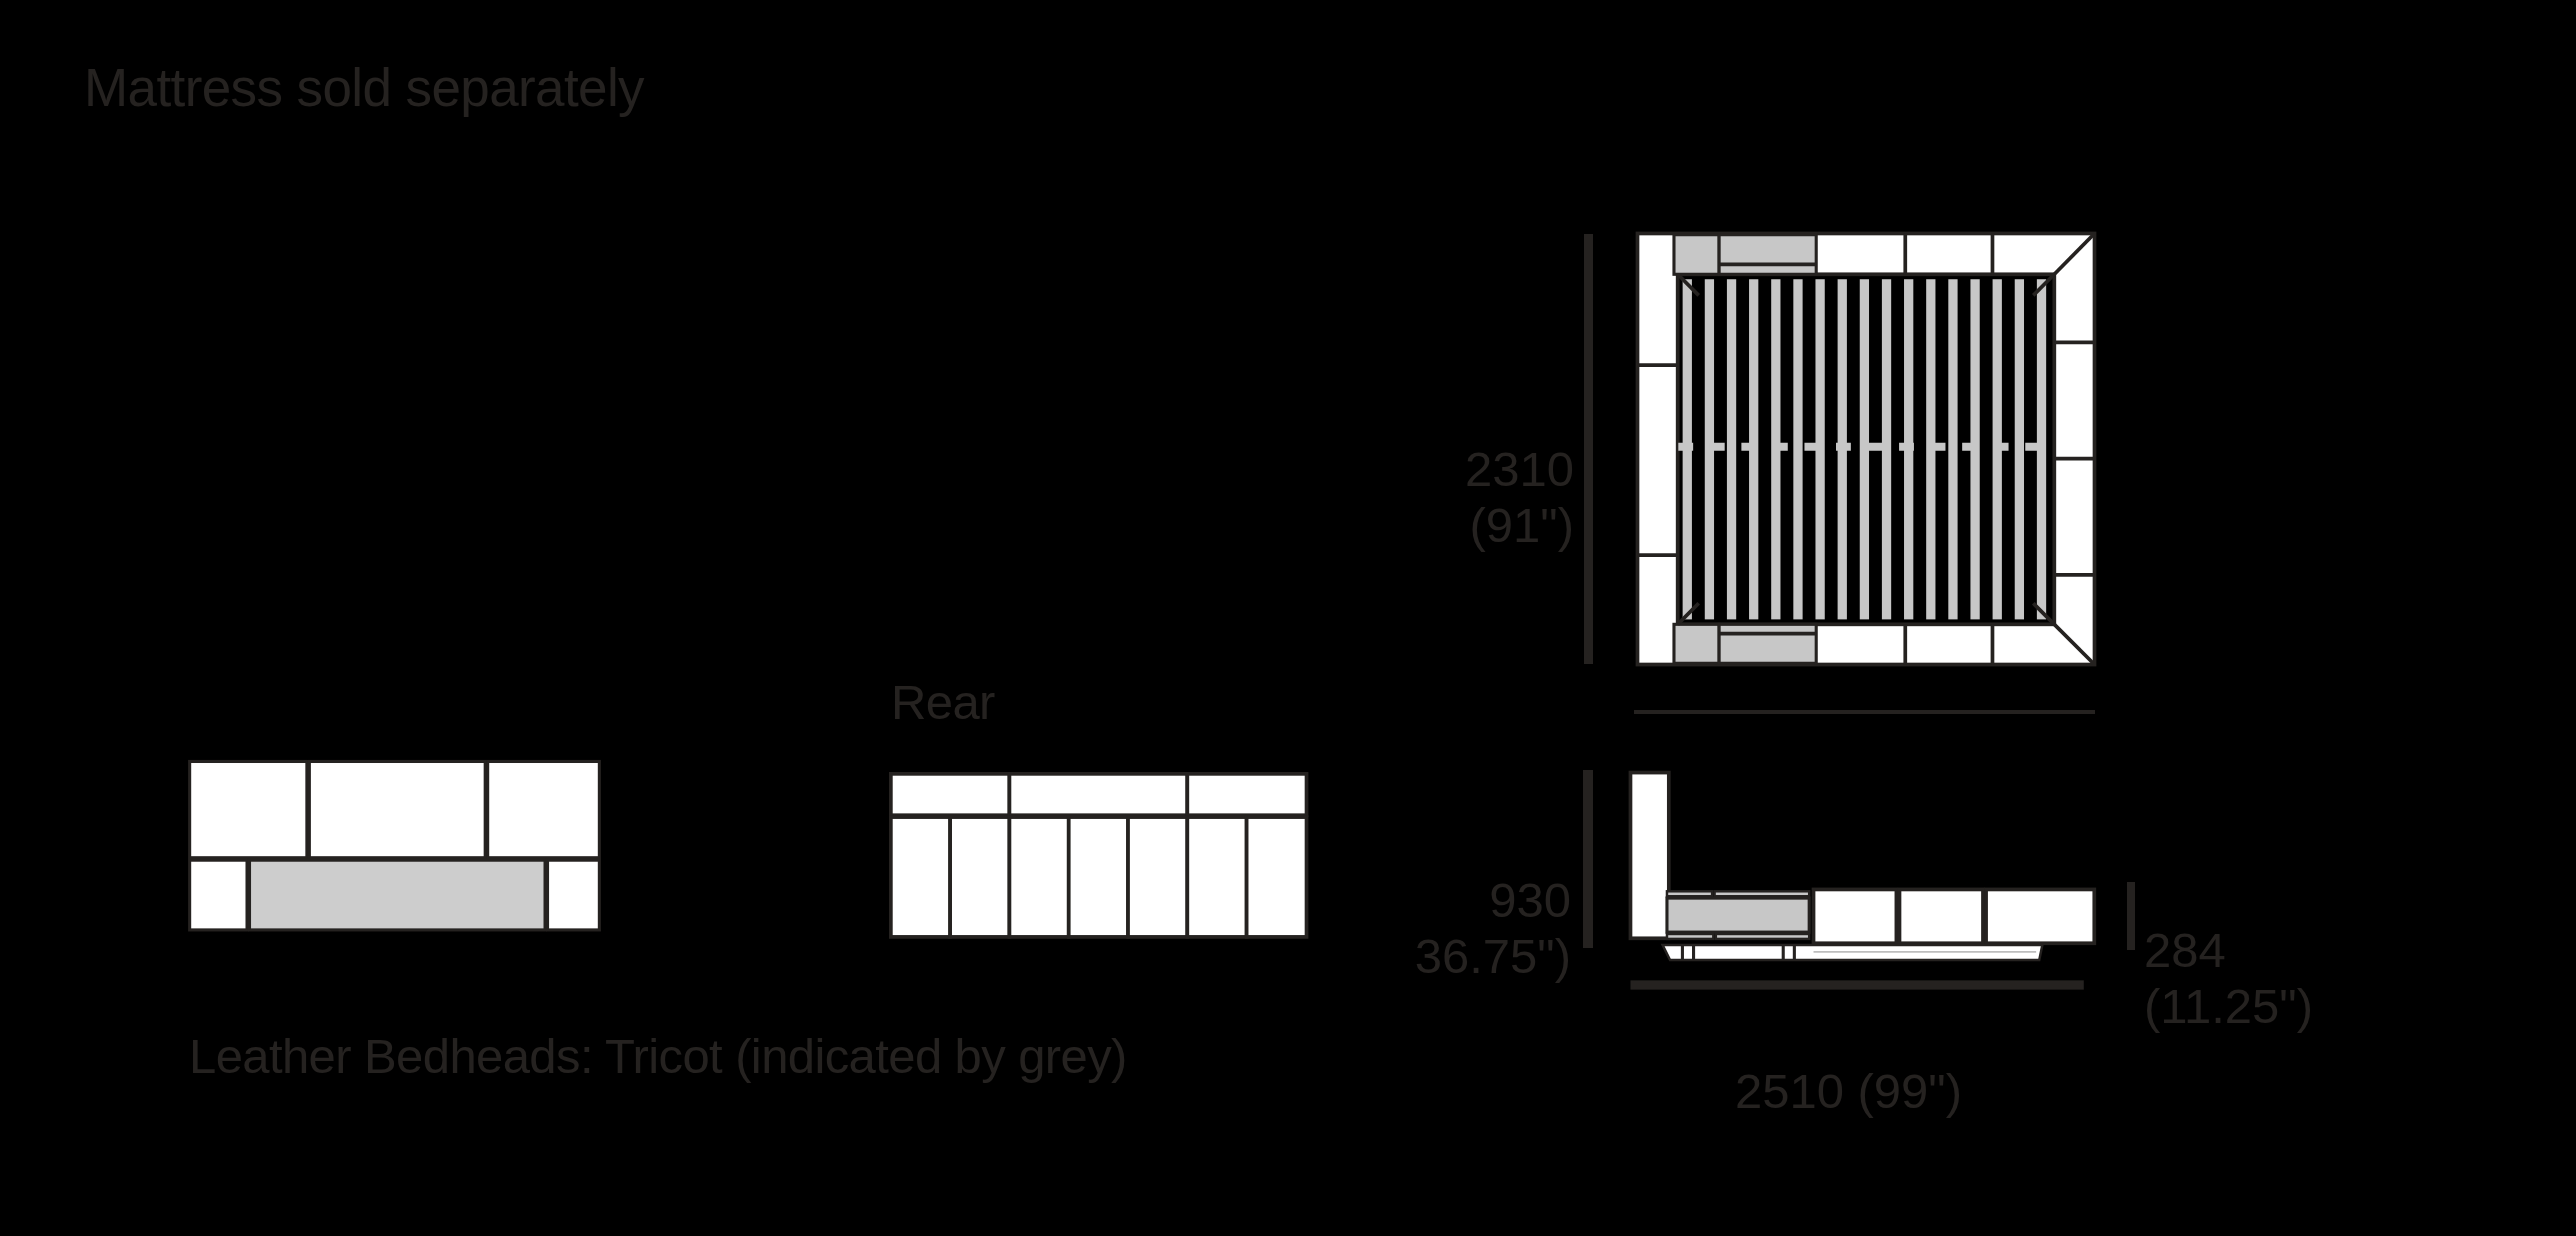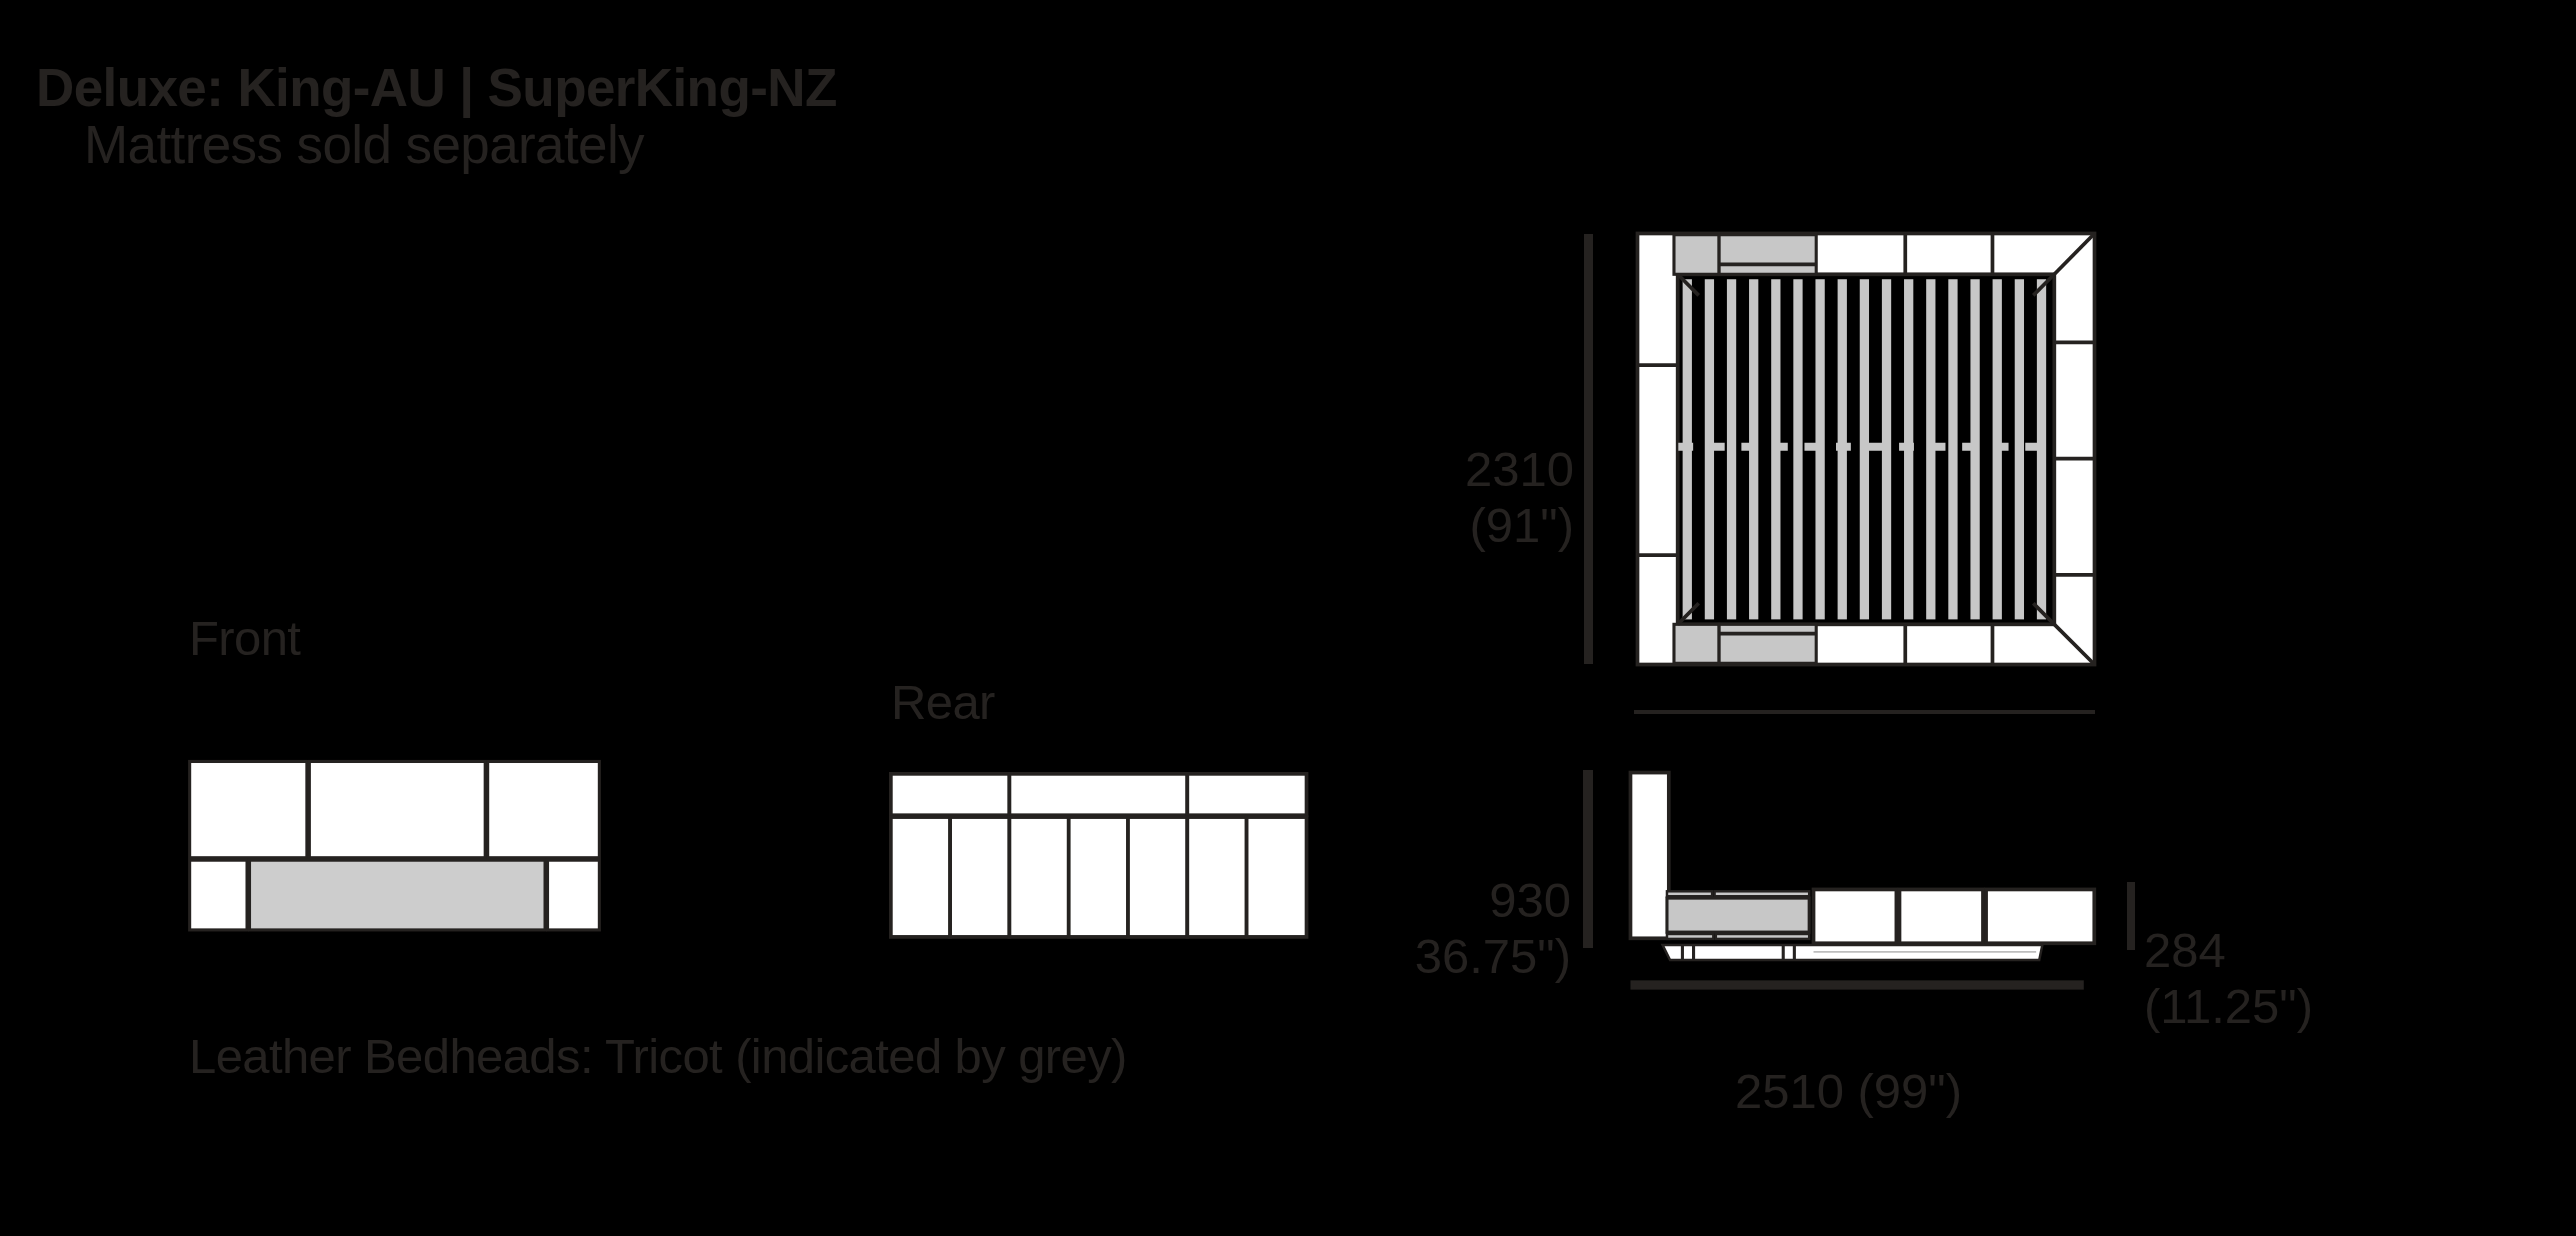--- a/index.html
+++ b/index.html
@@ -16,26 +16,24 @@
   .label{font-size:49px;line-height:57px;}
   .dim{font-size:49px;line-height:56px;letter-spacing:0;margin-top:44px;}
   .dim.right{text-align:right;}
   .dim.center{text-align:center;}
   .bar{background:#252220;}
 </style>
 </head>
 <body>
 
 <div class="abs" style="left:36px;top:59px;">
-  <div class="txt title-line">Deluxe: King-AU | SuperKing-NZ</div>
   <div class="txt sub-line">Mattress sold separately</div>
 </div>
 
 <div class="abs" style="left:189px;top:610px;">
-  <div class="txt label">Front</div>
 </div>
 
 <div class="abs txt label" style="left:891px;top:674px;">Rear</div>
 
 <div class="abs" style="left:189px;top:1028px;">
   <div class="txt label">Leather Bedheads: Tricot (indicated by grey)</div>
 </div>
 
 <svg class="abs" style="left:187px;top:759px;" width="415" height="174" viewBox="0 0 672 282">
   <g>

